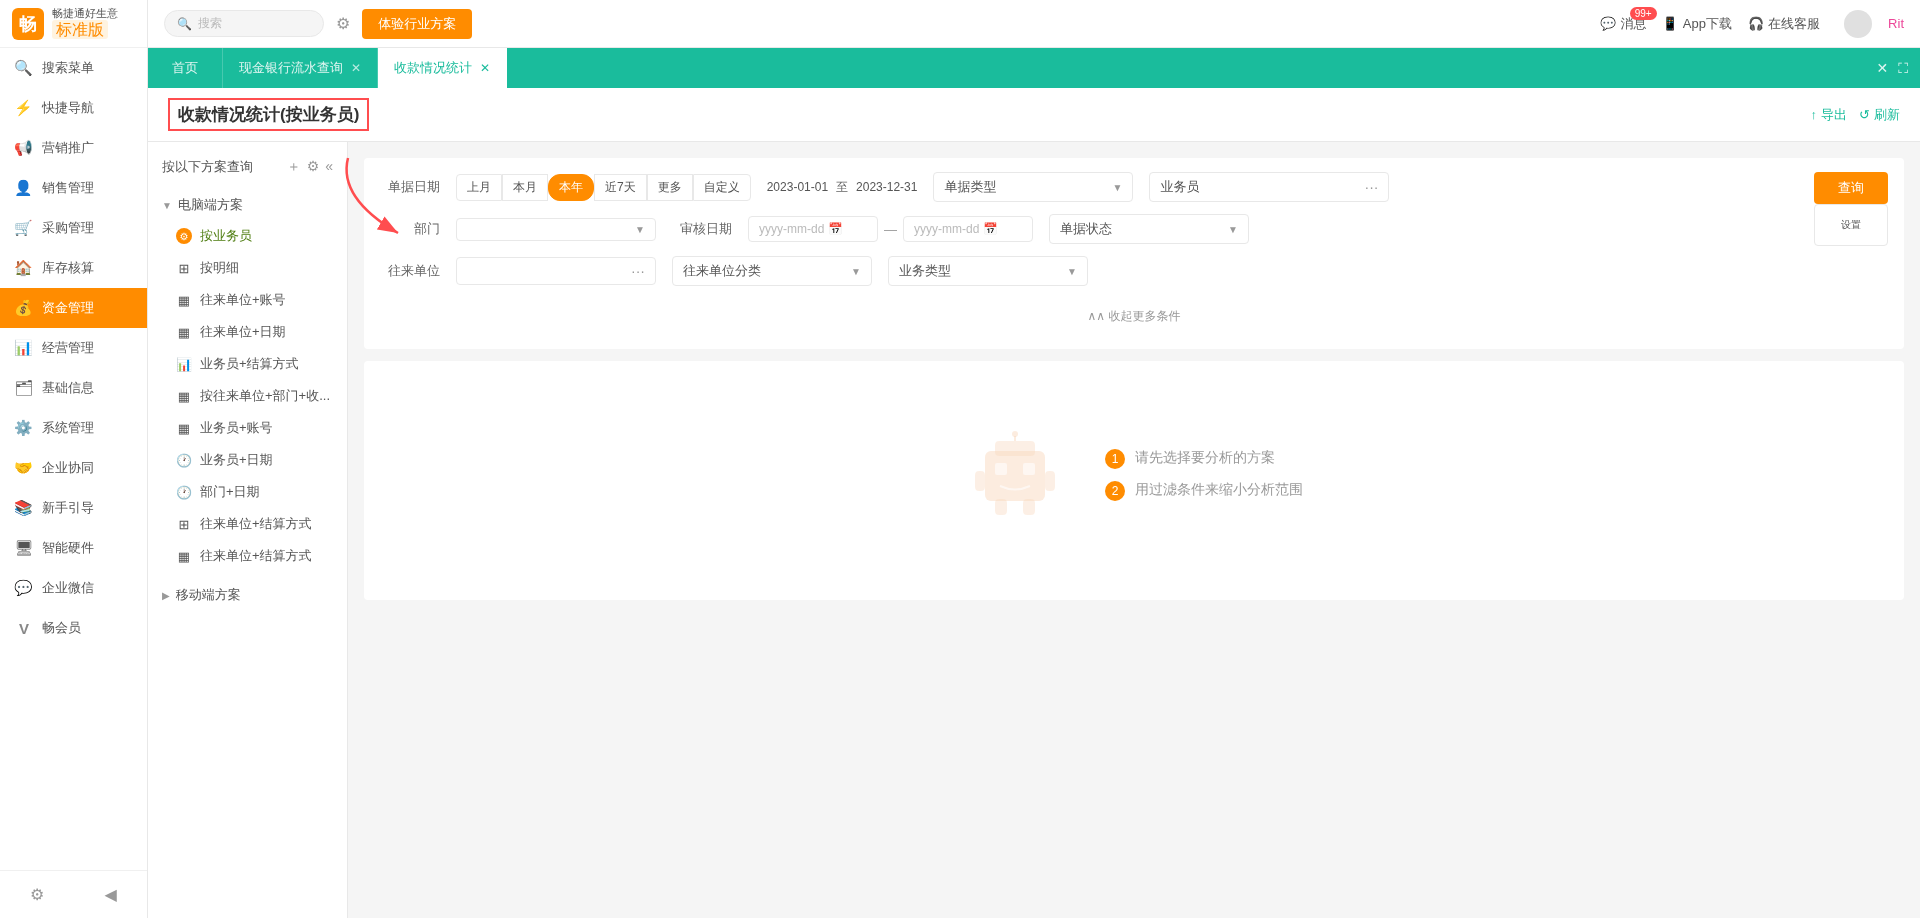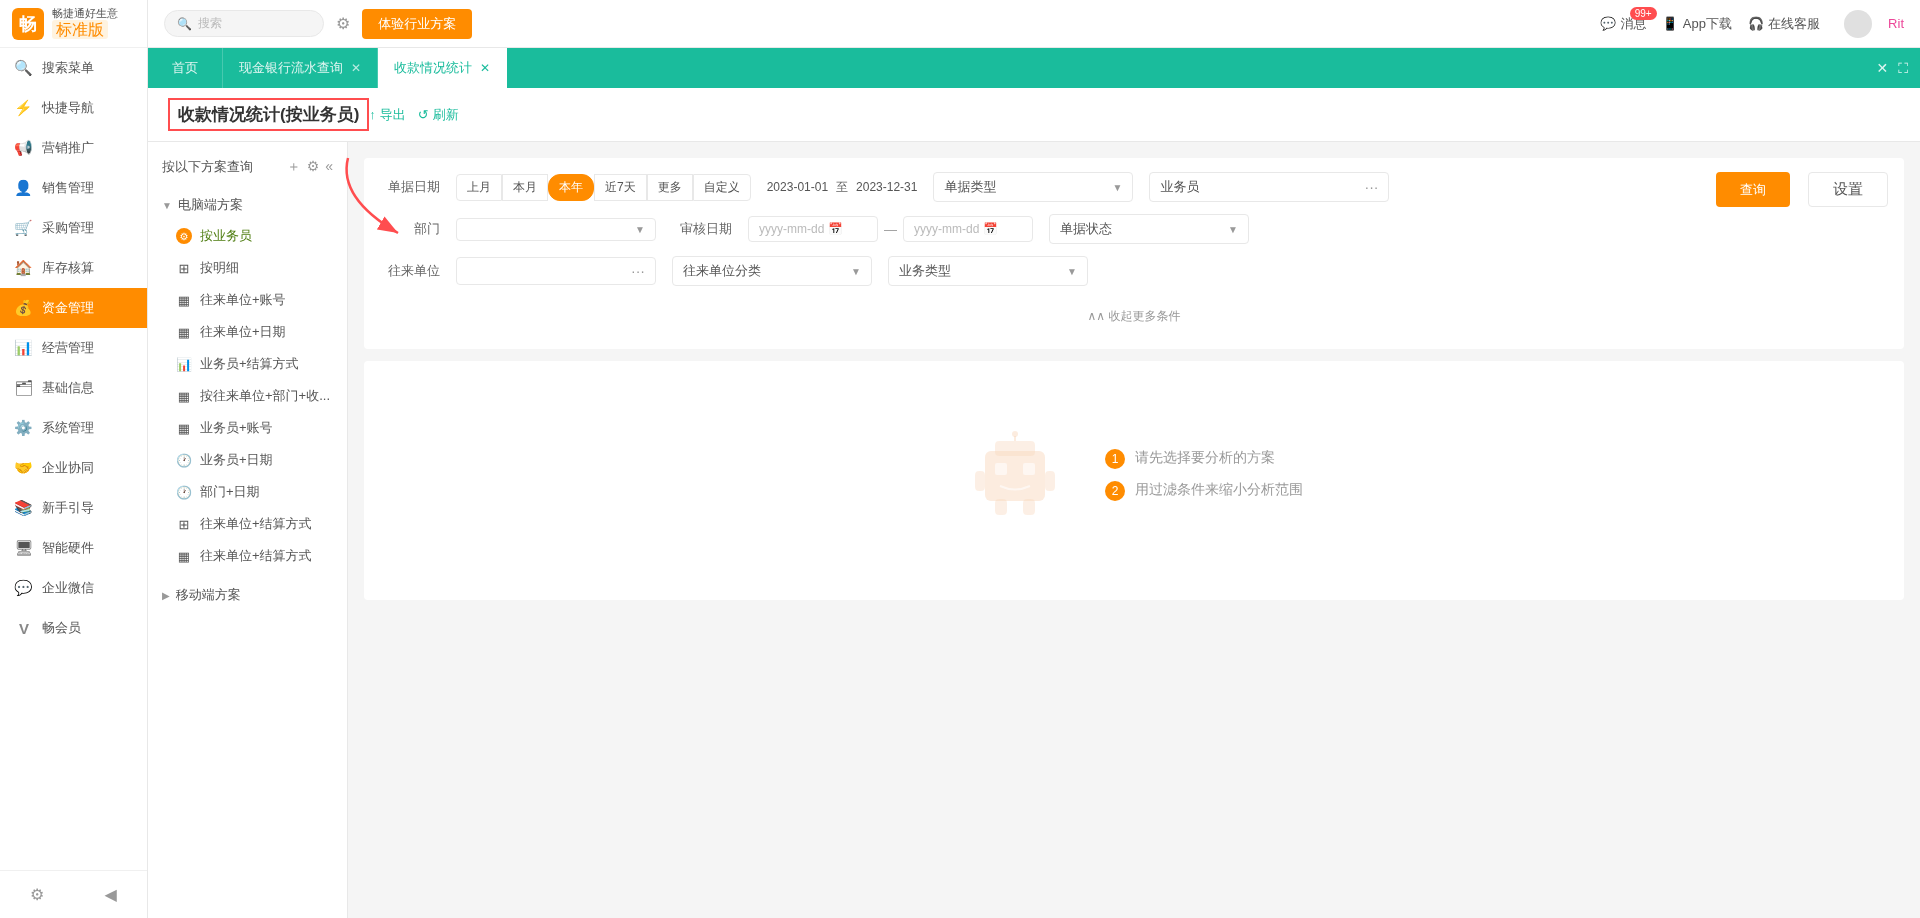--- a/index.html
+++ b/index.html
@@ -38,21 +38,21 @@
     .tab-item { display: flex; align-items: center; padding: 0 16px; height: 40px; font-size: 13px; color: rgba(255,255,255,0.85); cursor: pointer; border-right: 1px solid rgba(255,255,255,0.2); }
     .tab-item.active { background: #fff; color: #1abc9c; }
     .tab-item .tab-close { margin-left: 8px; font-size: 12px; color: rgba(255,255,255,0.7); cursor: pointer; }
     .tab-item.active .tab-close { color: #1abc9c; }
     .tab-home { padding: 0 24px; }
     .tabbar-spacer { flex: 1; }
     .tabbar-controls { display: flex; align-items: center; padding-right: 12px; gap: 10px; color: rgba(255,255,255,0.85); font-size: 16px; cursor: pointer; }
 
     
     .content { flex: 1; overflow-y: auto; background: #f5f5f5; }
-    .page-header { background: #fff; padding: 10px 20px; display: flex; align-items: center; border-bottom: 1px solid #e8e8e8; }
+    .page-header { background: #fff; padding: 10px 20px; display: flex; align-items: center; justify-content: space-between; border-bottom: 1px solid #e8e8e8; }
     .page-title { font-size: 18px; font-weight: bold; color: #333; border: 2px solid #ff4d4f; padding: 4px 8px; display: inline-block; }
     .page-header-actions { display: flex; gap: 12px; color: #1abc9c; font-size: 13px; cursor: pointer; }
     .page-header-actions span { display: flex; align-items: center; gap: 4px; }
 
     
     .content-body { display: flex; height: calc(100% - 50px); }
     .left-panel { width: 200px; background: #fff; border-right: 1px solid #e8e8e8; padding: 10px 0; flex-shrink: 0; }
     .left-panel-header { display: flex; align-items: center; justify-content: space-between; padding: 6px 14px 10px; font-size: 13px; color: #555; }
     .left-panel-header-title { font-size: 13px; color: #555; }
     .left-panel-actions { display: flex; gap: 6px; color: #999; font-size: 14px; }
@@ -80,22 +80,22 @@
     .filter-select { display: flex; align-items: center; gap: 6px; border: 1px solid #e8e8e8; border-radius: 4px; padding: 5px 10px; min-width: 180px; background: #fff; cursor: pointer; font-size: 13px; color: #555; }
     .filter-select .chevron { color: #999; font-size: 10px; margin-left: auto; }
     .filter-select-wide { min-width: 240px; }
     .filter-date-input { display: flex; align-items: center; border: 1px solid #e8e8e8; border-radius: 4px; padding: 5px 10px; min-width: 130px; font-size: 12px; color: #bbb; background: #fff; }
     .filter-dash { color: #999; }
     .collapse-bar { text-align: center; padding: 10px; color: #999; font-size: 12px; cursor: pointer; margin-top: 8px; }
     .collapse-bar span { display: inline-flex; align-items: center; gap: 4px; }
 
     
     .query-btn { background: #ff8c00; color: white; border: none; border-radius: 4px; padding: 7px 24px; font-size: 13px; cursor: pointer; }
-    .settings-btn { background: #fff; color: #555; border: 1px solid #e8e8e8; border-radius: 4px; padding: 7px 24px; font-size: 15px; cursor: pointer; margin-left: 8px; }
-    .filter-actions { display: flex; gap: 18px; margin-left: auto; }
+    .settings-btn { background: #fff; color: #555; border: 1px solid #e8e8e8; border-radius: 4px; padding: 13px 24px; font-size: 10px; cursor: pointer; margin-left: 8px; }
+    .filter-actions { display: flex; flex-direction: column; gap: 0; margin-left: auto; }
 
     
     .empty-state { background: #fff; padding: 60px 20px; text-align: center; border-radius: 4px; margin-top: 12px; display: flex; align-items: center; justify-content: center; gap: 40px; }
     .empty-tips { text-align: left; }
     .empty-tip-item { display: flex; align-items: flex-start; gap: 10px; margin-bottom: 12px; color: #999; font-size: 14px; }
     .tip-num { width: 20px; height: 20px; border-radius: 50%; background: #ff8c00; color: white; font-size: 12px; display: flex; align-items: center; justify-content: center; flex-shrink: 0; }
 
     
     .icon-circle-orange { width: 16px; height: 16px; border-radius: 50%; background: #ff8c00; display: inline-flex; align-items: center; justify-content: center; color: white; font-size: 10px; }
   </style>

